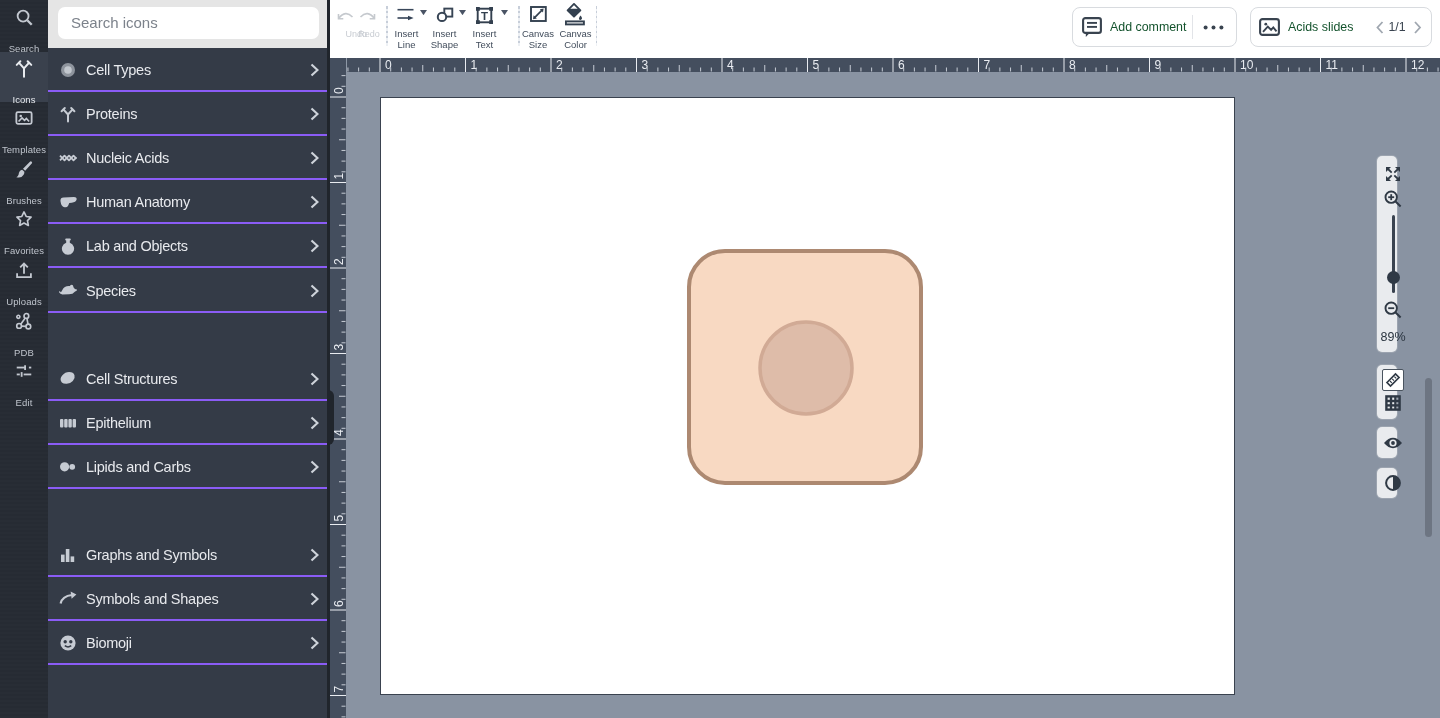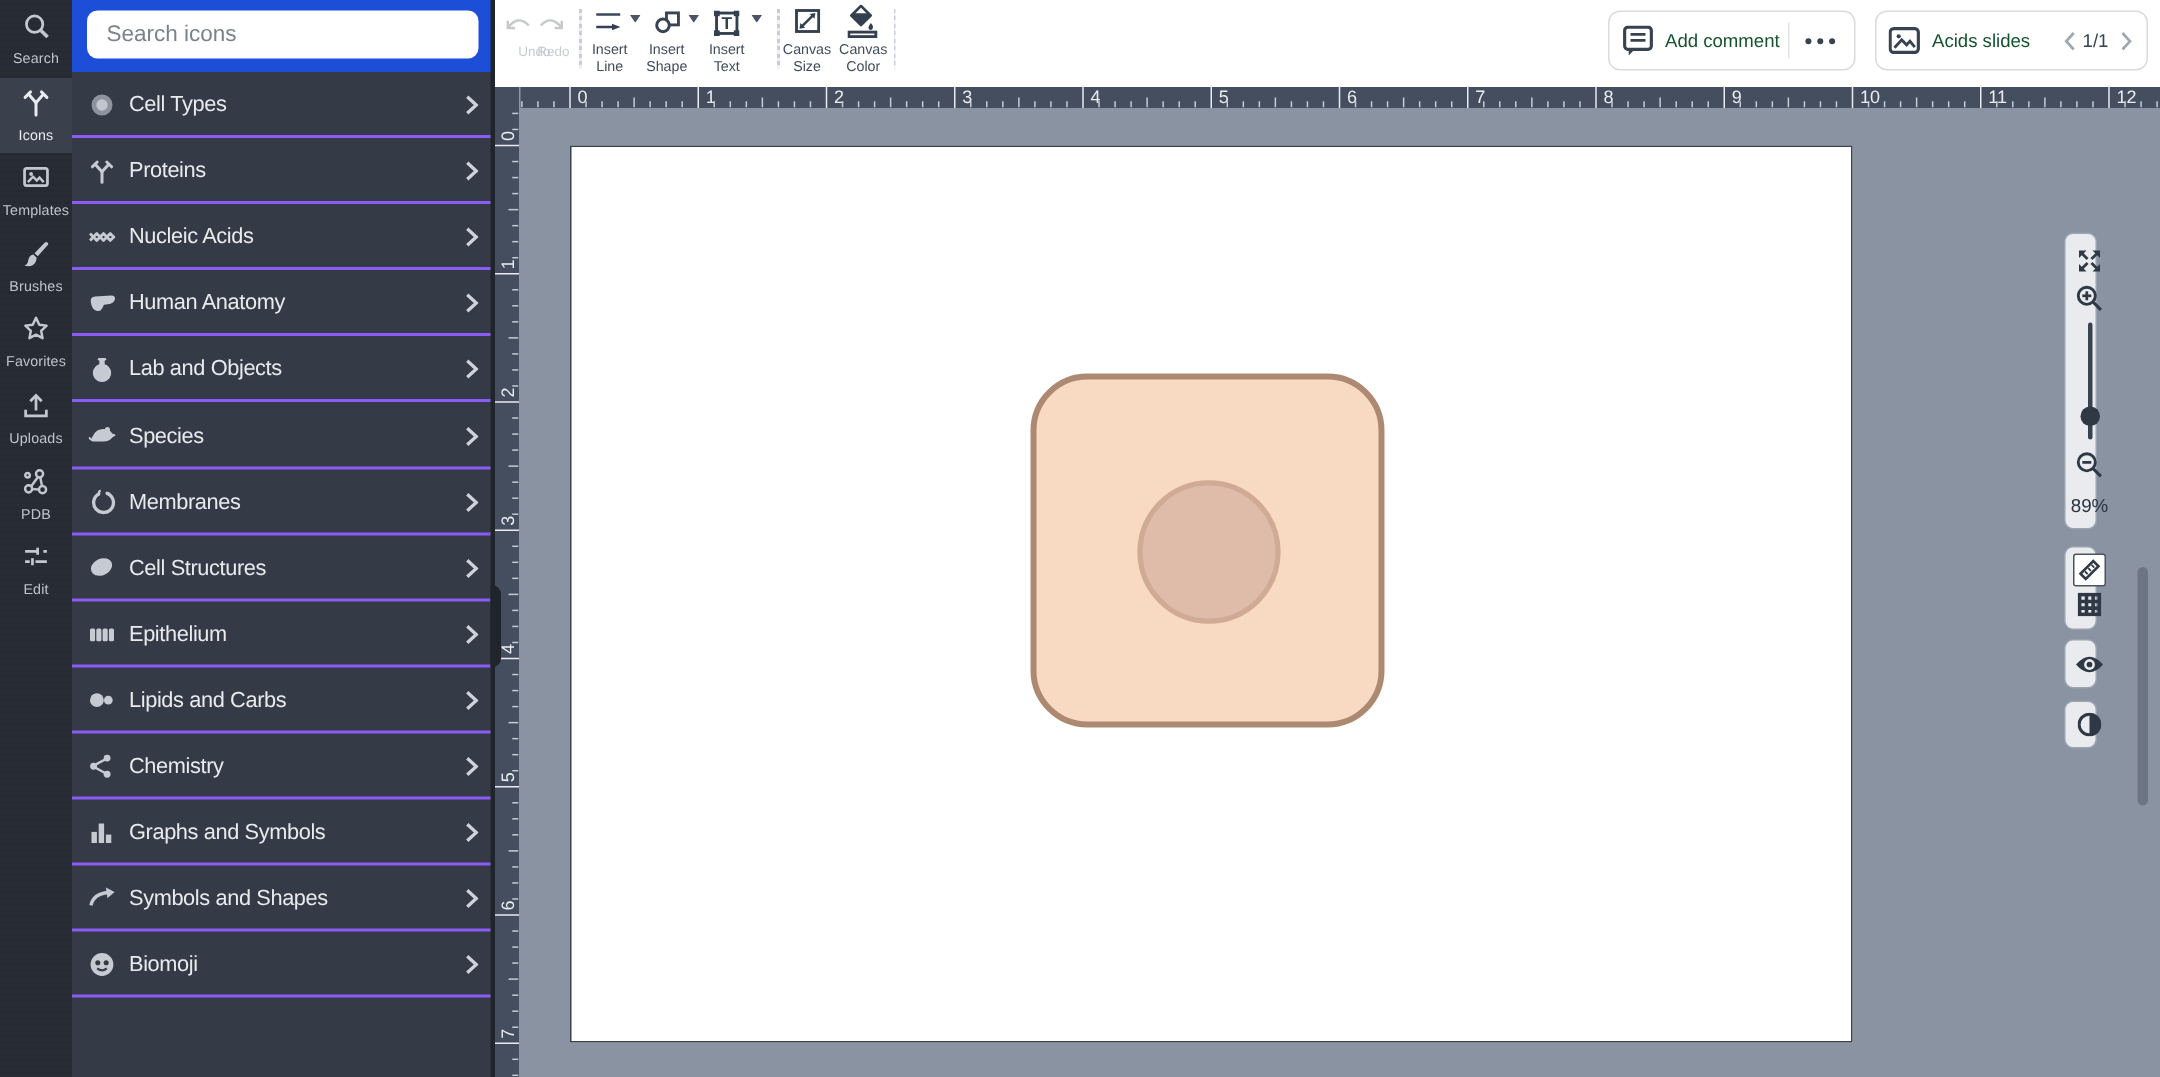--- a/index.html
+++ b/index.html
@@ -5,24 +5,24 @@
 html,body{width:1440px;height:718px;overflow:hidden}
 body{font-family:"Liberation Sans",sans-serif;background:#8993a2}
 .abs{position:absolute}
 #app{position:relative;width:1440px;height:718px;overflow:hidden;background:#8993a2}
 
 #rail{left:0;top:0;width:48px;height:718px;background:#272c34;z-index:30;
 background-image:repeating-linear-gradient(180deg,#282d35 0 2px,#262b33 2px 4px)}
 .ritem{left:0;width:48px;height:50.6px;text-align:center;color:#bfc4cc}
 .ritem.act{background:#3a414d;color:#e8ebef}
 .ritem svg{margin-top:6px}
-.rlab{font-size:9.5px;letter-spacing:.1px;margin-top:3px;line-height:10px}
+.rlab{font-size:9.5px;letter-spacing:.1px;margin-top:13px;line-height:10px}
 
 #panel{left:48px;top:0;width:282px;height:718px;background:#343b47;z-index:25;border-right:3px solid #20252c}
-#phead{left:0;top:0;width:279px;height:48px;background:#1d4ed8}
+#phead{left:0;top:0;width:279px;height:48px;background:#e5e5e5}
 #search{left:10px;top:7px;width:261px;height:32px;background:#fff;border-radius:7px;color:#7c828b;font-size:15px;line-height:32px;padding-left:13px}
 .row{left:0;width:279px;height:44px;border-bottom:2px solid #8b5cf6}
 .rtext{left:38px;top:0;height:44px;line-height:44px;color:#e8eaee;font-size:14.5px;letter-spacing:-0.25px}
 .chev{right:8px;top:15px}
 
 #topbar{left:330px;top:0;width:1110px;height:58px;background:#fff;z-index:20}
 .tsep{top:6px;width:1.5px;height:40px;background:repeating-linear-gradient(180deg,#c7ced9 0 2.5px,#edf0f4 2.5px 5px)}
 .tcap{font-size:9.5px;line-height:11px;color:#414c5b;text-align:center;white-space:pre-line}
 .dis{color:#c8ccd2}
 .btn{top:7px;height:40px;background:#fff;border:1px solid #d8dbdf;border-radius:8px}
@@ -386,30 +386,20 @@
         <svg class="abs" style="left:11px;top:13px" width="18" height="18" viewBox="0 0 18 18">
           <path d="M3.2 8.2 q2.2 -4.4 7 -4.2 q4.4 .2 5.6 3 l2 .6 q.8 .3 0 .9 l-2 1.2 q-1.8 2.6 -5.8 2.6 l-6.6 .1 q-2.4 0 -1.4 -2.2 Z" fill="#c6cbd3"></path>
           <path d="M3.5 10.8 q-2.6 .8 -3 -1.4" stroke="#c6cbd3" stroke-width="1.3" fill="none"></path>
           <circle cx="12.6" cy="4.4" r="1.7" fill="#c6cbd3"></circle>
         </svg>
         <div class="rtext abs">Species</div>
         <svg class="chev abs" width="9" height="14" viewBox="0 0 9 14">
           <path d="M1.5 1.5 L7.5 7 L1.5 12.5" fill="none" stroke="#ced3da" stroke-width="2.2"></path>
         </svg>
       </div>
-<div class="row abs" style="top:312.6px">
-        <svg class="abs" style="left:11px;top:13px" width="18" height="18" viewBox="0 0 18 18">
-          <path d="M7.2 3.1 a6.6 6.6 0 1 0 4.6 -.4" fill="none" stroke="#c6cbd3" stroke-width="2.2"></path>
-          <path d="M7.5 3.8 q-1.4 -2 .6 -2.8 M11.5 3.2 q2 -1.4 2.6 .8" fill="none" stroke="#c6cbd3" stroke-width="1.6"></path>
-        </svg>
-        <div class="rtext abs">Membranes</div>
-        <svg class="chev abs" width="9" height="14" viewBox="0 0 9 14">
-          <path d="M1.5 1.5 L7.5 7 L1.5 12.5" fill="none" stroke="#ced3da" stroke-width="2.2"></path>
-        </svg>
-      </div>
 <div class="row abs" style="top:356.7px">
         <svg class="abs" style="left:11px;top:13px" width="18" height="18" viewBox="0 0 18 18">
           <path d="M2.2 10.8 q-1.8 -4 2 -6.6 q3.8 -2.6 7.6 -1.6 q4.2 1.1 4.4 4.3 q.2 3.2 -3 5.2 q-3.2 2 -6.6 1.3 q-3.2 -.6 -4.4 -2.6 Z" fill="#c6cbd3" transform="rotate(-14 9 9)"></path>
         </svg>
         <div class="rtext abs">Cell Structures</div>
         <svg class="chev abs" width="9" height="14" viewBox="0 0 9 14">
           <path d="M1.5 1.5 L7.5 7 L1.5 12.5" fill="none" stroke="#ced3da" stroke-width="2.2"></path>
         </svg>
       </div>
 <div class="row abs" style="top:400.8px">
@@ -425,37 +415,20 @@
         <svg class="chev abs" width="9" height="14" viewBox="0 0 9 14">
           <path d="M1.5 1.5 L7.5 7 L1.5 12.5" fill="none" stroke="#ced3da" stroke-width="2.2"></path>
         </svg>
       </div>
 <div class="row abs" style="top:444.9px">
         <svg class="abs" style="left:11px;top:13px" width="18" height="18" viewBox="0 0 18 18">
           <circle cx="5.6" cy="8.8" r="4.6" fill="#c6cbd3"></circle>
           <circle cx="13.2" cy="8.8" r="2.9" fill="#c6cbd3"></circle>
         </svg>
         <div class="rtext abs">Lipids and Carbs</div>
-        <svg class="chev abs" width="9" height="14" viewBox="0 0 9 14">
-          <path d="M1.5 1.5 L7.5 7 L1.5 12.5" fill="none" stroke="#ced3da" stroke-width="2.2"></path>
-        </svg>
-      </div>
-<div class="row abs" style="top:489.0px">
-        <svg class="abs" style="left:11px;top:13px" width="18" height="18" viewBox="0 0 18 18">
-          <g fill="#c6cbd3">
-            <circle cx="3.4" cy="8.8" r="2.3"></circle>
-            <circle cx="12.4" cy="3.4" r="2.3"></circle>
-            <circle cx="12.4" cy="14.2" r="2.3"></circle>
-          </g>
-          <g stroke="#c6cbd3" stroke-width="1.6">
-            <line x1="5" y1="7.6" x2="11" y2="4.3"></line>
-            <line x1="5" y1="10" x2="11" y2="13.3"></line>
-          </g>
-        </svg>
-        <div class="rtext abs">Chemistry</div>
         <svg class="chev abs" width="9" height="14" viewBox="0 0 9 14">
           <path d="M1.5 1.5 L7.5 7 L1.5 12.5" fill="none" stroke="#ced3da" stroke-width="2.2"></path>
         </svg>
       </div>
 <div class="row abs" style="top:533.1px">
         <svg class="abs" style="left:11px;top:13px" width="18" height="18" viewBox="0 0 18 18">
           <g fill="#c6cbd3">
             <rect x="2" y="8.6" width="3.6" height="7.4"></rect>
             <rect x="6.8" y="3" width="3.6" height="13"></rect>
             <rect x="11.6" y="10.4" width="3.6" height="5.6"></rect>

